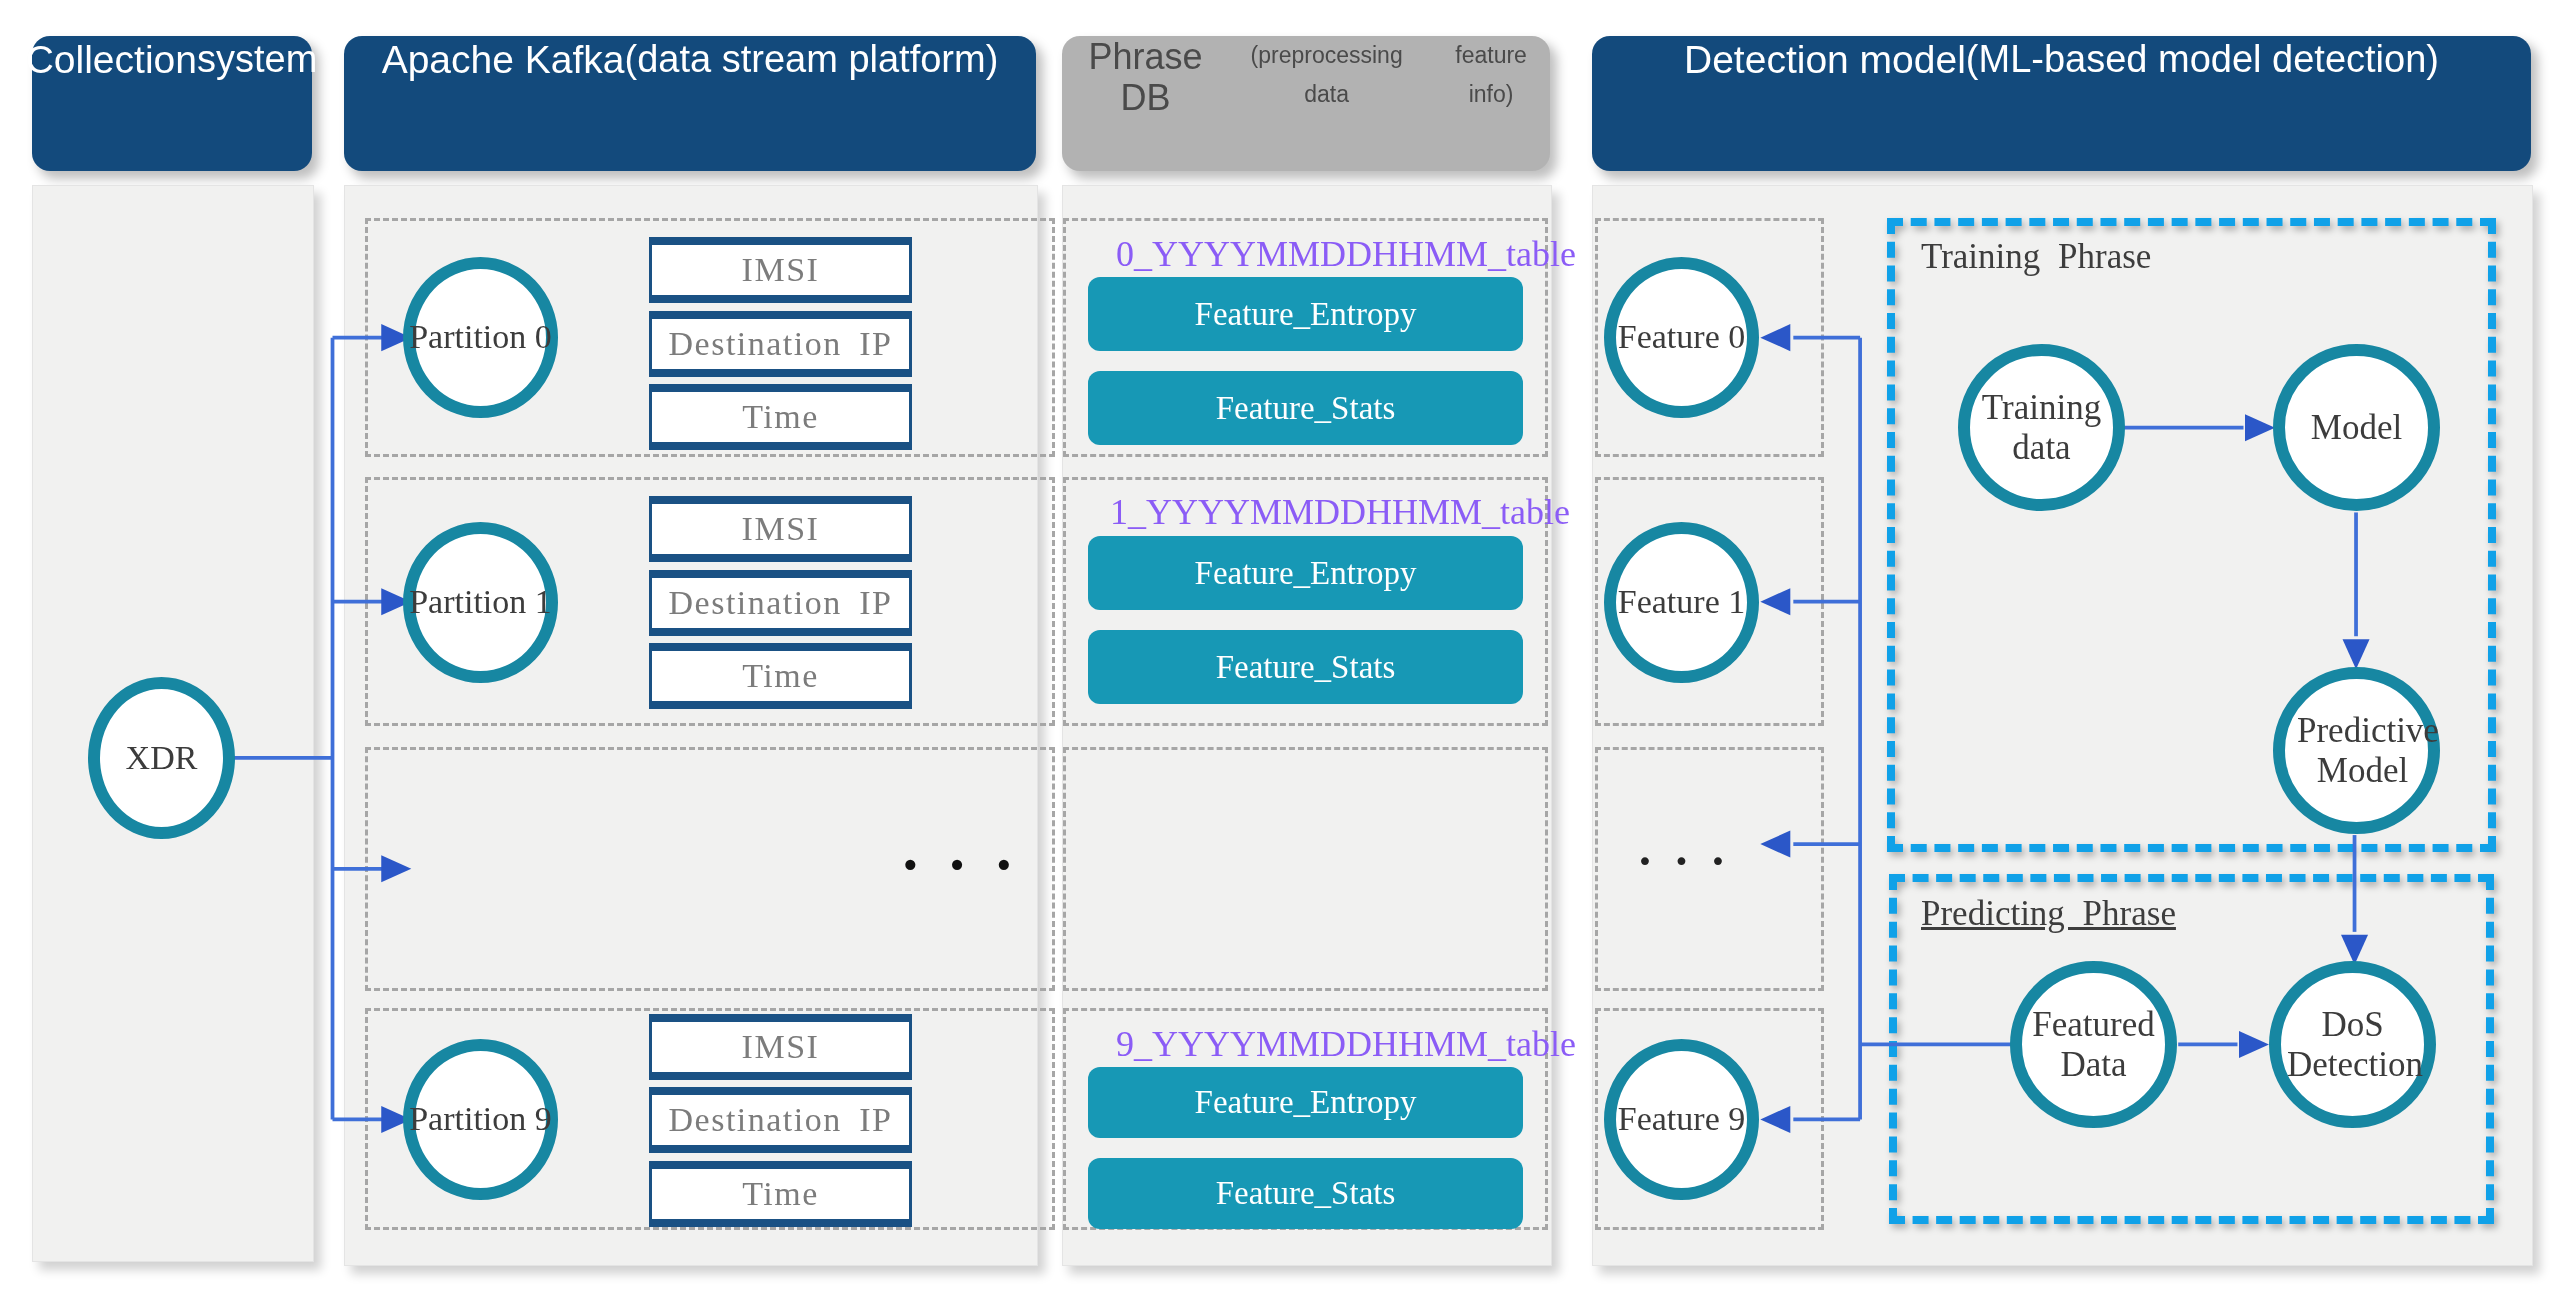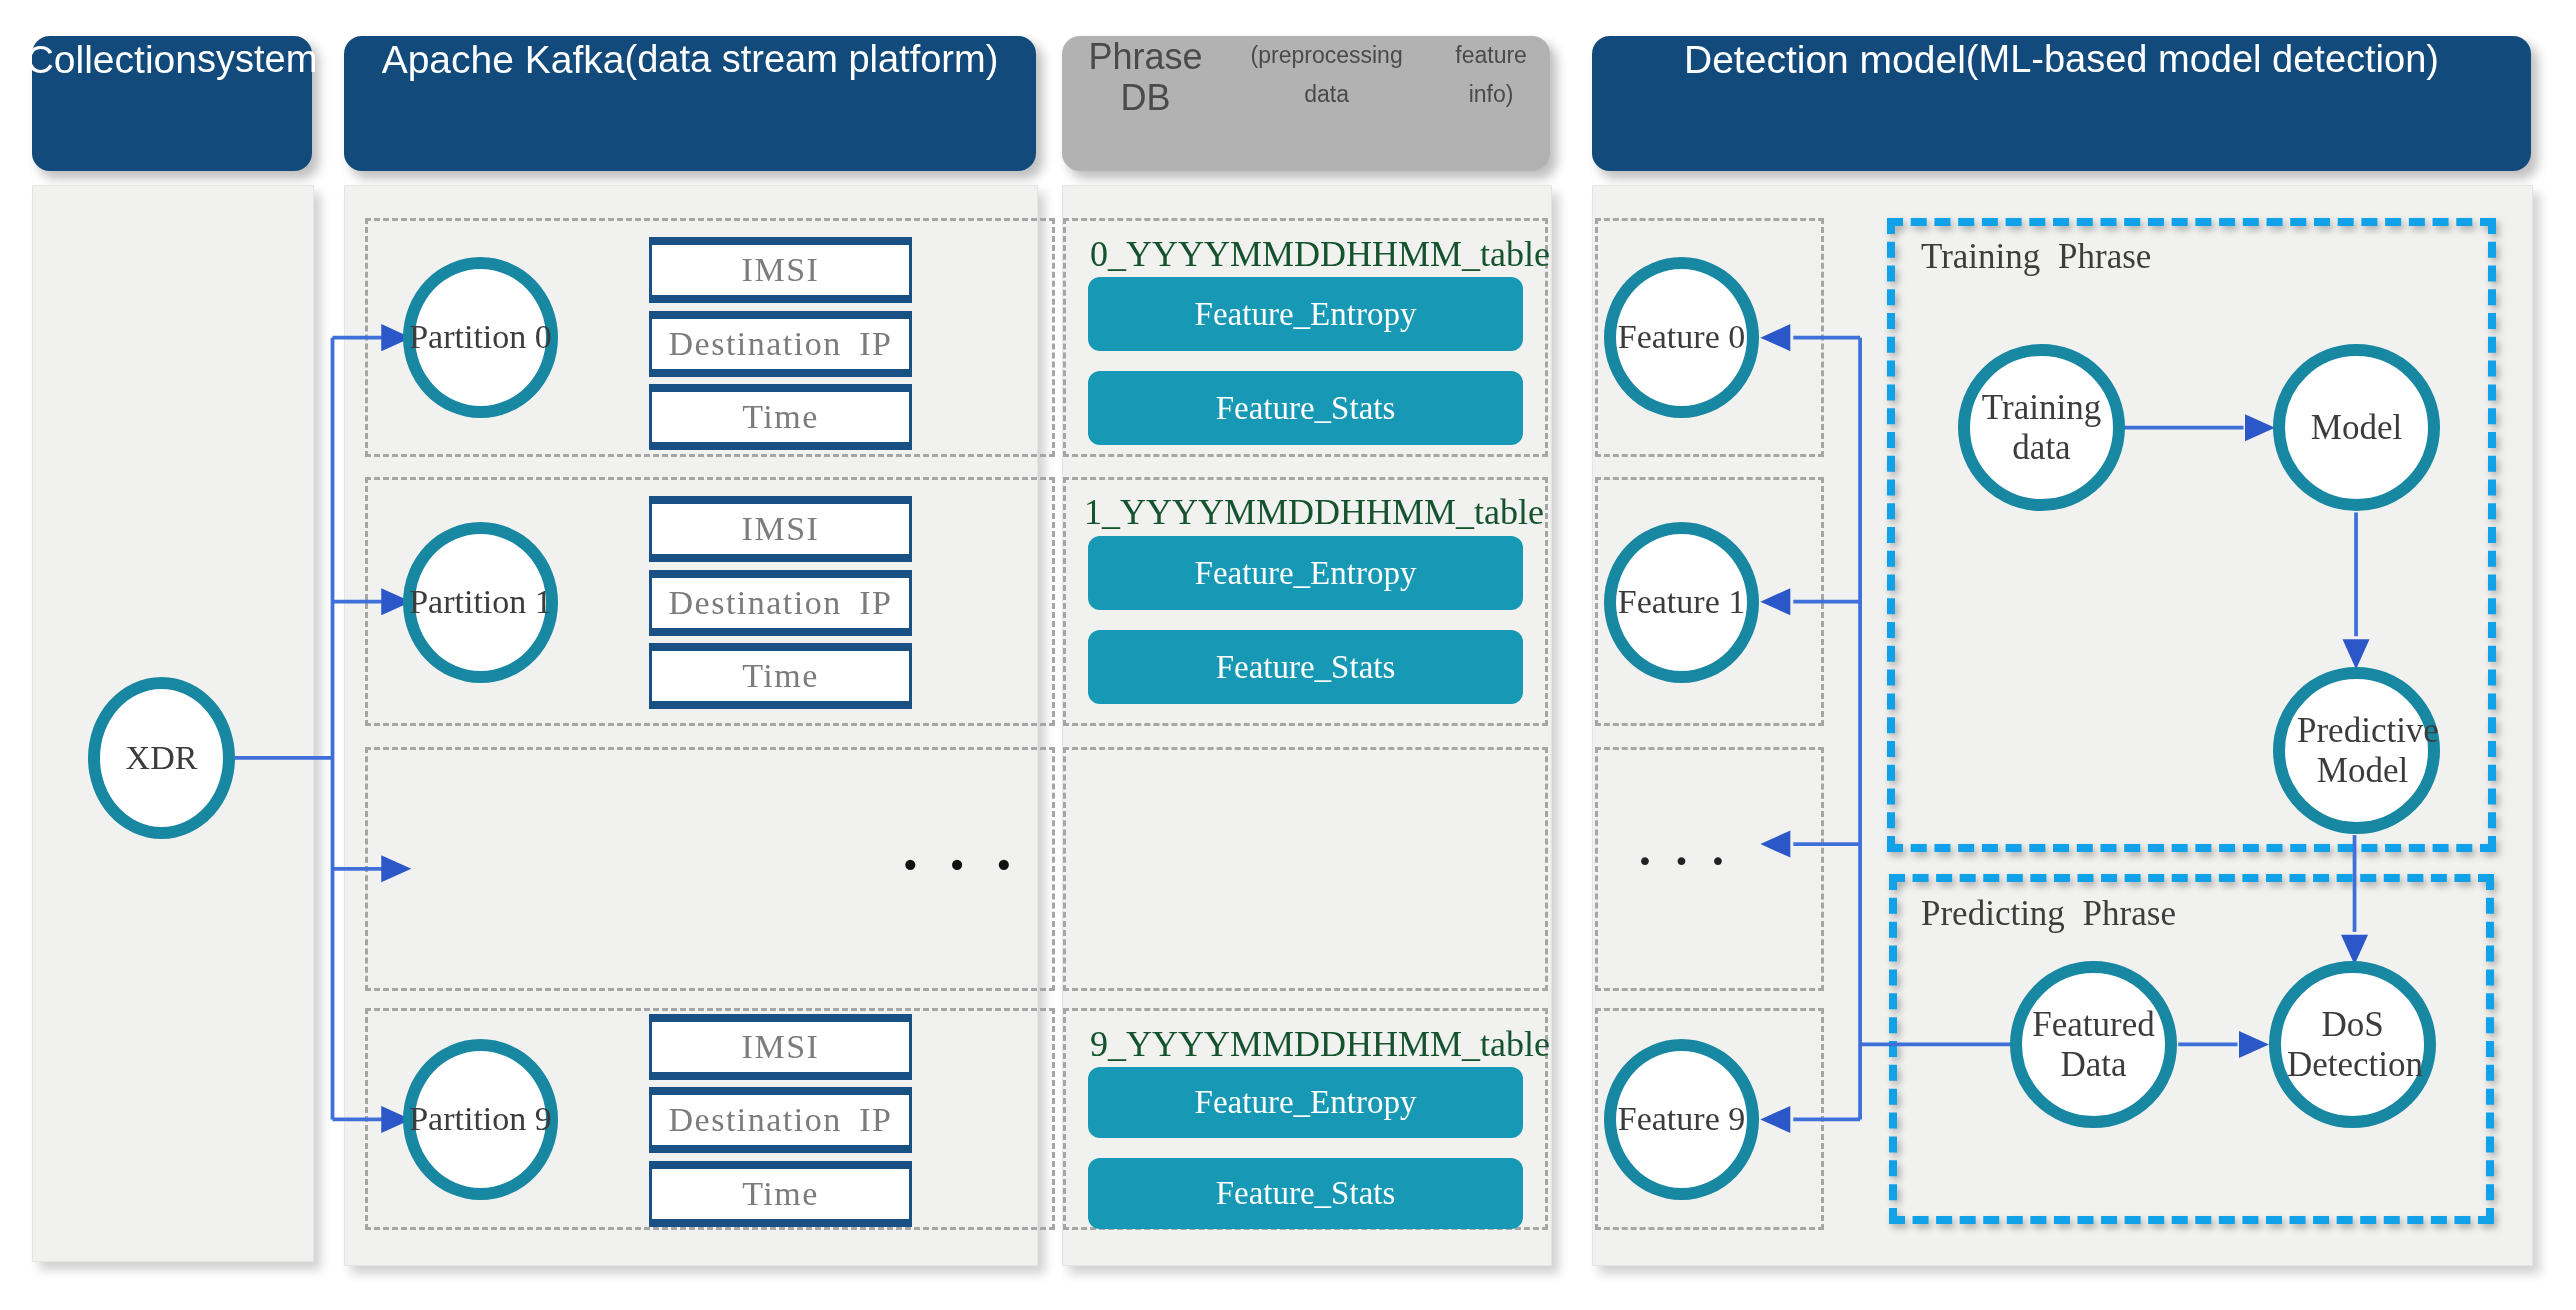--- a/index.html
+++ b/index.html
@@ -25,21 +25,21 @@
   .drow{position:absolute;border:3px dashed var(--dash-gray);}
   .circle{position:absolute;background:#fff;border:12px solid var(--teal-ring);border-radius:50%;
           display:flex;align-items:center;justify-content:center;text-align:center;
           color:#3c3c3c;z-index:6;box-sizing:border-box;}
   .circle .lbl{font-size:34px;line-height:1.12;white-space:nowrap;}
   .circle .lbl.wrap{white-space:normal;font-size:35px;width:131px;}
   .fieldbox{position:absolute;background:#fff;border:3.8px solid var(--field-border);
             border-top-width:8.3px;border-bottom-width:8.3px;box-sizing:border-box;z-index:5;
             display:flex;align-items:center;justify-content:center;
             color:#7c7c7c;font-size:34px;letter-spacing:1.5px;word-spacing:7.5px;}
-  .tbl-title{position:absolute;width:488px;text-align:right;color:#14532d;font-size:36px;z-index:5;}
+  .tbl-title{position:absolute;width:488px;text-align:center;color:#8b5cf6;font-size:36px;z-index:5;margin-left:40px;}
   .btn-teal{position:absolute;background:var(--teal-button);border-radius:12px;z-index:5;
             display:flex;align-items:center;justify-content:center;color:#fff;font-size:33px;}
   .phasebox{position:absolute;border:8.3px dashed var(--dash-blue);z-index:3;
             filter:drop-shadow(3.8px 4.5px 3.8px rgba(0,0,0,0.28));}
   .phaselbl{position:absolute;color:#3d3d3d;font-size:35px;z-index:5;word-spacing:9px;}
   .dots{position:absolute;color:#111;font-size:35px;letter-spacing:7.5px;z-index:5;font-family:"DejaVu Sans",sans-serif;}
   .dots.small{font-size:27px;letter-spacing:6px;color:#222;}
   svg.wires{position:absolute;left:0;top:0;z-index:4;pointer-events:none;}
 </style>
 </head>
@@ -81,21 +81,21 @@
   <div class="drow" style="left:1063px;top:1008px;width:479px;height:216px;"></div>
 
   <div class="drow" style="left:1595px;top:218px;width:223px;height:233px;"></div>
   <div class="drow" style="left:1595px;top:477px;width:223px;height:243px;"></div>
   <div class="drow" style="left:1595px;top:747px;width:223px;height:238px;"></div>
   <div class="drow" style="left:1595px;top:1008px;width:223px;height:216px;"></div>
 
   <div class="phasebox" style="left:1887px;top:218px;width:593px;height:618px;"></div>
   <div class="phasebox" style="left:1889px;top:874px;width:589px;height:334px;"></div>
   <div class="phaselbl" style="left:1921px;top:237px;">Training Phrase</div>
-  <div class="phaselbl" style="left:1921px;top:894px;">Predicting Phrase</div>
+  <div class="phaselbl" style="left:1921px;top:894px;text-decoration:underline;">Predicting Phrase</div>
 
   <svg class="wires" width="2576" height="1310" viewBox="0 0 3433 1746">
     <g stroke="#3f6fd8" stroke-width="5" fill="none">
 
       <path d="M255 1010 H443"></path>
       <path d="M443 450 V1492"></path>
       <path d="M443 450 H512"></path>
         <path d="M443 802 H512"></path>
         <path d="M443 1158 H512"></path>
         <path d="M443 1492 H512"></path>

